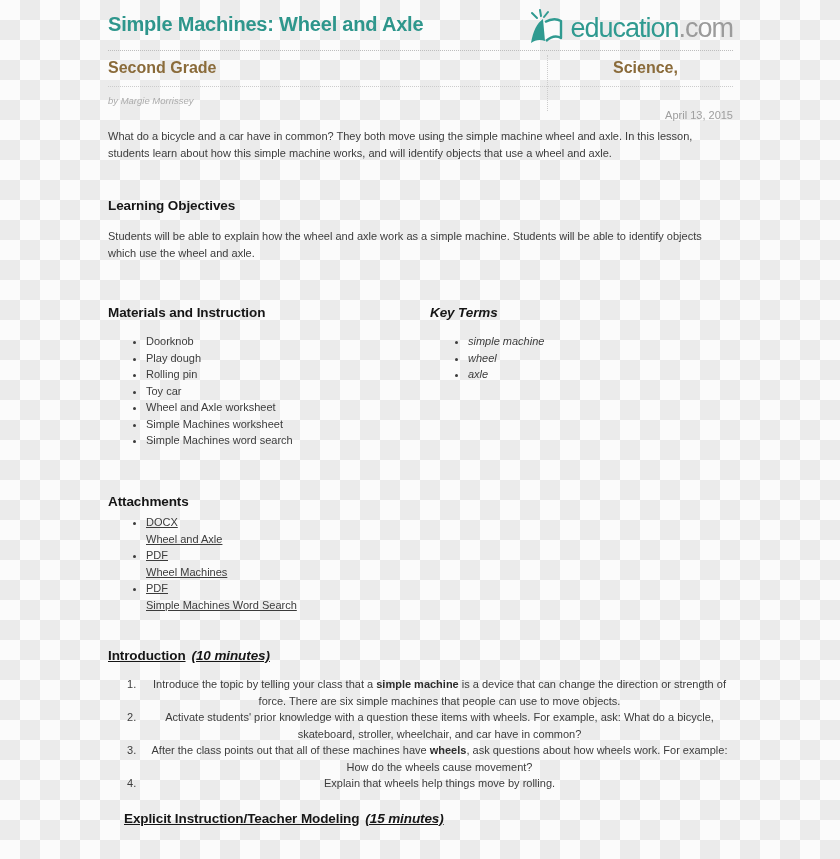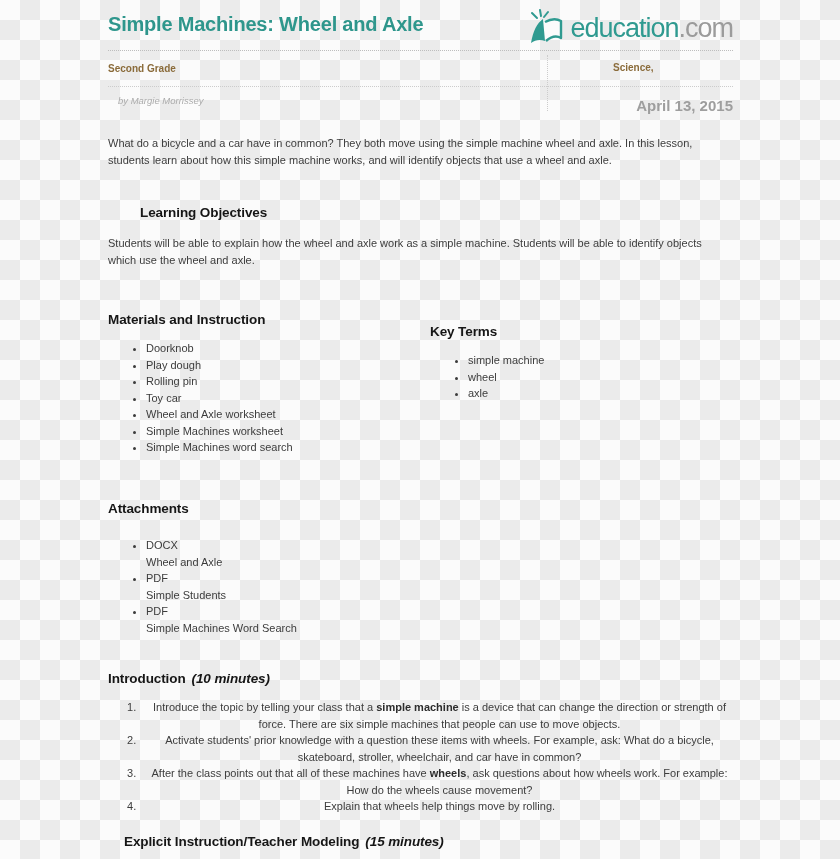--- a/index.html
+++ b/index.html
@@ -34,42 +34,42 @@
   .logo-edu { color: #2f9a90; }
   .logo-com { color: #9b9b9b; }
   .dotted-hr { border-top: 1px dotted #bdbdbd; height: 0; margin-top: 2px; }
   .meta { position: relative; }
   .meta-divider {
     position: absolute; left: 439px; top: 4px; bottom: 4px;
     border-left: 1px dotted #cccccc; width: 0;
   }
   .meta-row { position: relative; }
   .meta-row1 { padding: 9px 0 8px 0; }
-  .grade, .subject { font-size: 10px; font-weight: 700; color: #8a6b3a; }
+  .grade, .subject { font-size: 16px; font-weight: 700; color: #8a6b3a; }
   .subject { position: absolute; left: 505px; top: 9px; }
   .meta-hr { border-top: 1px dotted #cccccc; height: 0; }
-  .meta-row2 { padding: 5px 0 6px 0; margin-left: 10px; }
+  .meta-row2 { padding: 5px 0 6px 0; }
   .byline { font-size: 9.5px; font-style: italic; color: #ababab; }
-  .date { position: absolute; right: 0; top: 11px; font-size: 15px; color: #9e9e9e; font-weight: bold; }
+  .date { position: absolute; right: 0; top: 20px; font-size: 11px; color: #9e9e9e; }
   
-  .intro { margin: 20px 0 0 0; }
+  .intro { margin: 13px 0 0 0; }
   h2 {
     margin: 0; font-size: 13.5px; line-height: 17px;
     font-weight: 700; color: #161616; letter-spacing: -0.1px;
   }
-  .h-objectives { margin-top: 36px; margin-left: 32px; }
+  .h-objectives { margin-top: 36px; }
   .p-objectives { margin: 14px 10px 0 0; }
   .two-col { position: relative; margin-top: 43px; min-height: 152px; }
-  .col-right { position: absolute; left: 322px; top: 12px; }
+  .col-right { position: absolute; left: 322px; top: 0; font-style: italic; }
   ul.bullets { margin: 12px 0 0 0; padding-left: 38px; list-style: disc; }
   ul.bullets li { margin: 0; padding: 0; }
   .h-attachments { margin-top: 37px; }
-  ul.attachments { margin: 20px 0 0 0; padding-left: 38px; list-style: disc; }
+  ul.attachments { margin: 4px 0 0 0; padding-left: 38px; list-style: disc; text-decoration: underline; }
   ul.attachments .att-type, ul.attachments .att-name { display: block; }
-  .h-duration { display: flex; }
+  .h-duration { display: flex; text-decoration: underline; }
   .h-duration em { font-style: italic; margin-left: 6px; }
   .h-introduction { margin-top: 34px; }
   ol.steps { margin: 12px 0 0 0; padding: 0; list-style: none; counter-reset: step; }
   ol.steps li { position: relative; padding-left: 38px; counter-increment: step; text-align: center; }
   ol.steps li::before {
     content: counter(step) "."; position: absolute; left: 19px; top: 0;
   }
   .h-explicit { margin-top: 18px; padding-left: 16px; }
   b { font-weight: 700; color: #2d2d2d; }
 </style>
@@ -141,21 +141,21 @@
     </div>
 
     <h2 class="h-attachments">Attachments</h2>
     <ul class="attachments" id="attachments-list">
         <li>
           <span class="att-type">DOCX</span>
           <span class="att-name">Wheel and Axle</span>
         </li>
         <li>
           <span class="att-type">PDF</span>
-          <span class="att-name">Simple Students</span>
+          <span class="att-name">Wheel Machines</span>
         </li>
         <li>
           <span class="att-type">PDF</span>
           <span class="att-name">Simple Machines Word Search</span>
         </li>
       </ul>
 
     <h2 class="h-duration h-introduction">
         <span>Introduction</span>
         <em>(10 minutes)</em>

